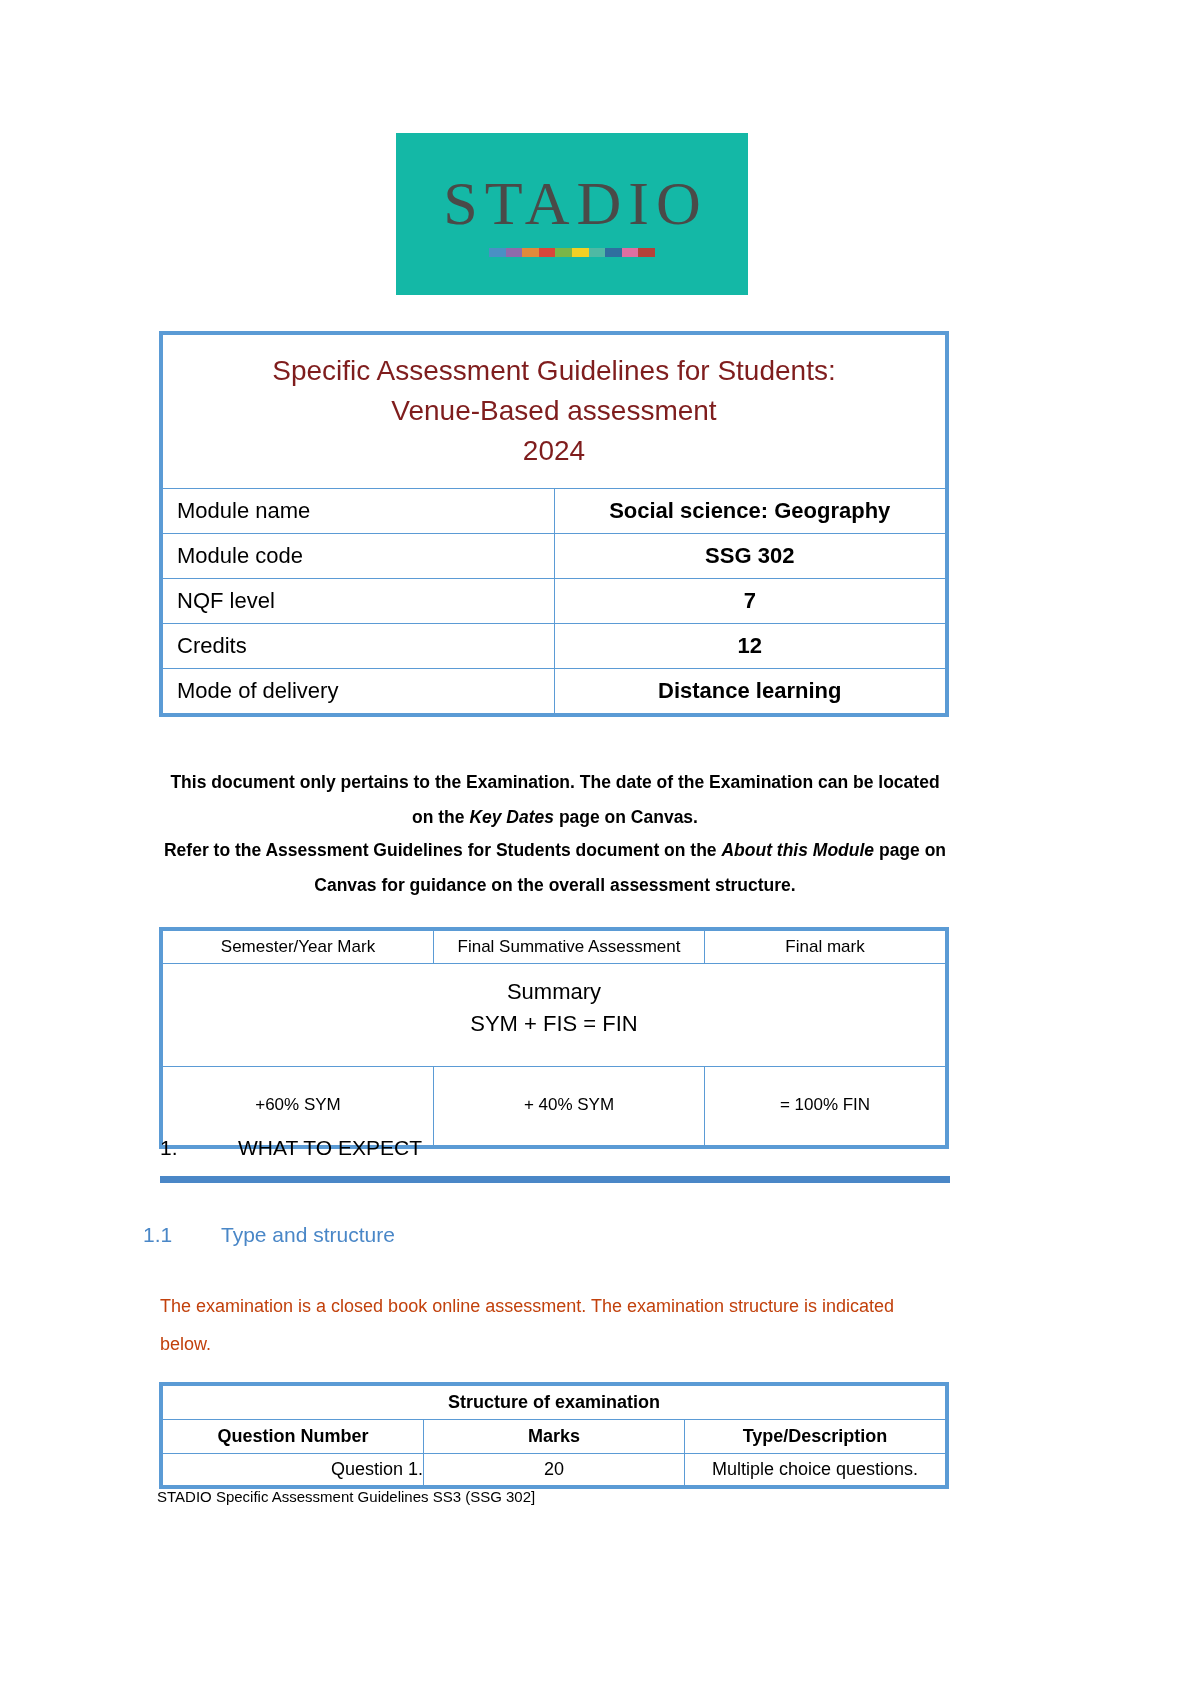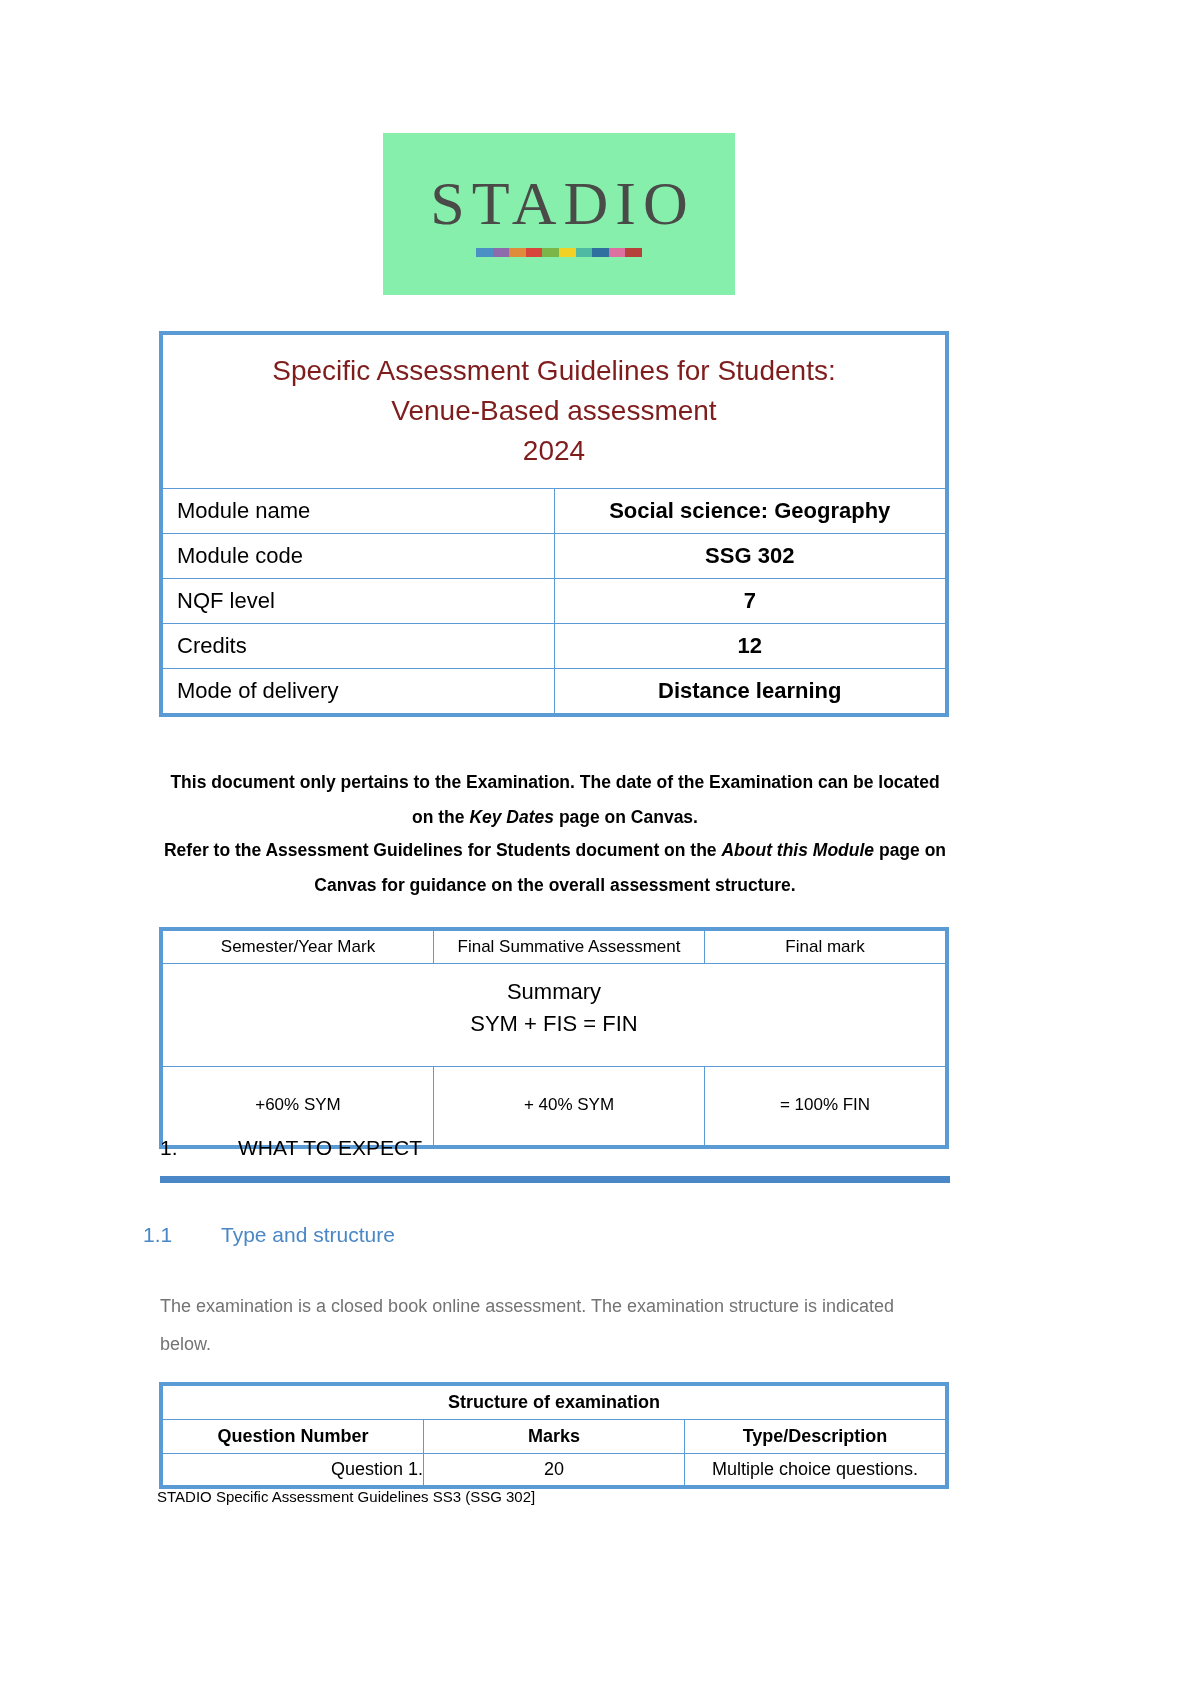--- a/index.html
+++ b/index.html
@@ -19,25 +19,25 @@
   .page {
     position: relative;
     width: 1200px;
     height: 1698px;
     background: #ffffff;
   }
 
   
   .logo-block {
     position: absolute;
-    left: 383px;
+    left: 396px;
     top: 133px;
     width: 352px;
     height: 162px;
-    background: #86efac;
+    background: #14b8a6;
     display: flex;
     flex-direction: column;
     align-items: center;
     justify-content: center;
   }
   .logo-word {
     font-family: "Liberation Serif", serif;
     font-size: 62px;
     letter-spacing: 7px;
     color: #4a4a48;
@@ -162,21 +162,21 @@
     display: flex;
   }
   .h2-num { width: 78px; }
 
   .body-par {
     position: absolute;
     left: 160px;
     width: 790px;
     font-size: 18px;
     line-height: 2.1;
-    color: #737373;
+    color: #c2410c;
   }
 
   
   #structure-table {
     left: 162px;
     top: 1385px;
     width: 784px;
   }
   .struct-title {
     text-align: center;

